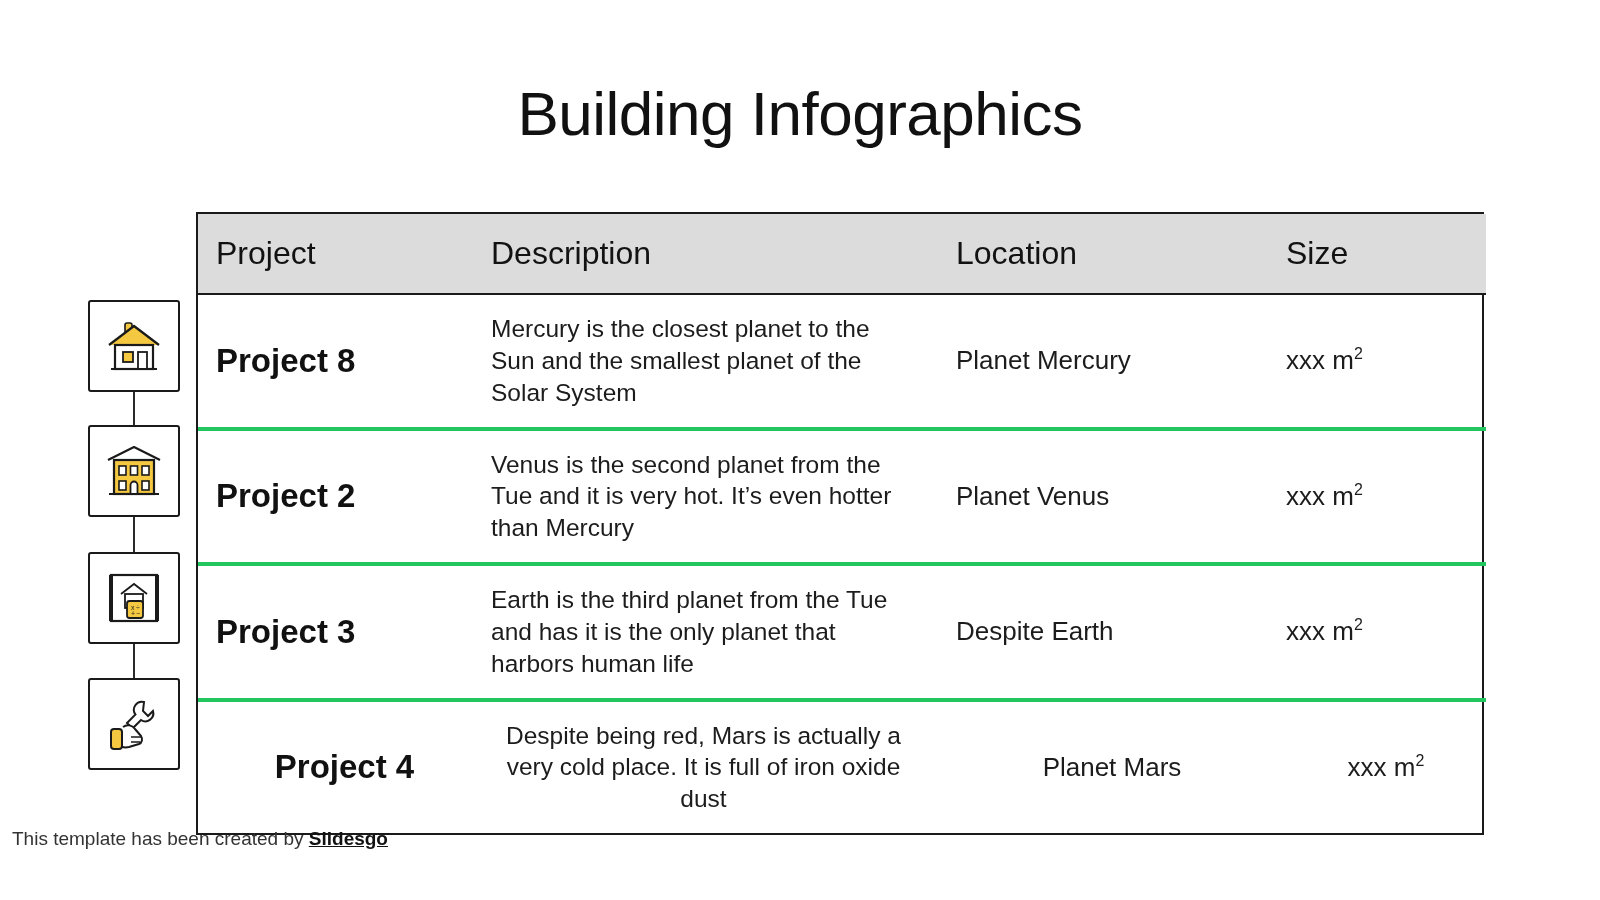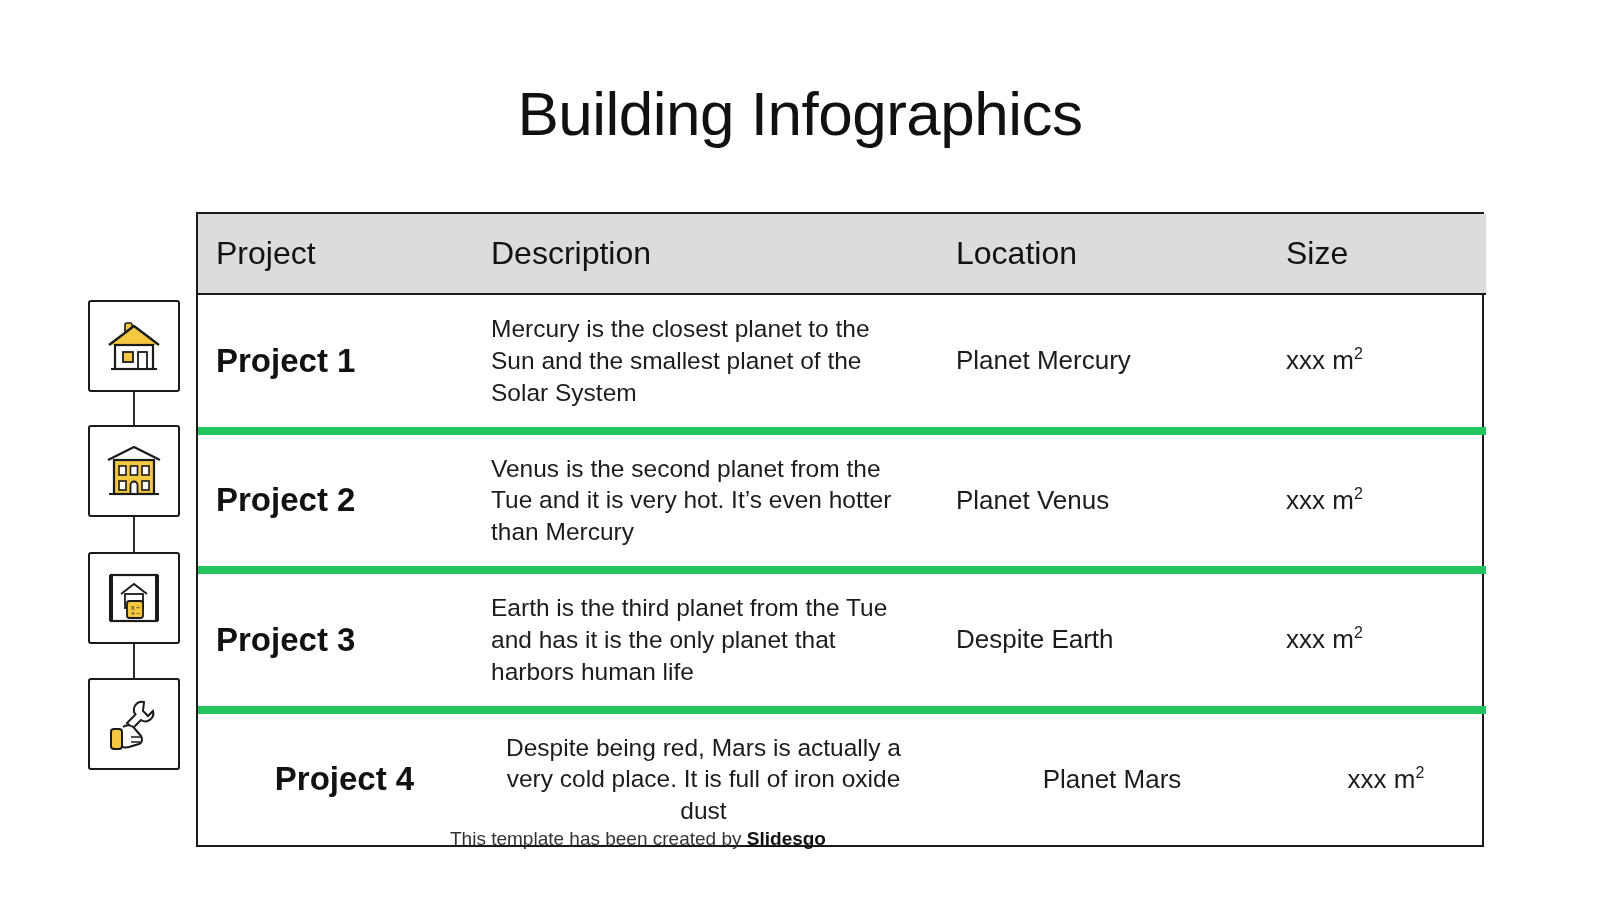--- a/index.html
+++ b/index.html
@@ -82,21 +82,21 @@
   thead th {
     background: #dcdcdc;
     font-size: 32px;
     font-weight: 400;
     text-align: left;
     padding: 21px 0 21px 18px;
     border-bottom: 2px solid #1a1a1a;
     color: #121212;
   }
   tbody td {
-    border-bottom: 8px solid #22c55e;
+    border-bottom: 4px solid #22c55e;
     padding: 18px 0 18px 18px;
     vertical-align: middle;
   }
   tbody tr:last-child td { border-bottom: none; text-align: center; }
 
   col.c-project  { width: 275px; }
   col.c-desc     { width: 465px; }
   col.c-location { width: 330px; }
   col.c-size     { width: 218px; }
 
@@ -123,24 +123,24 @@
   }
   .cell-size sup {
     font-size: 16px;
     vertical-align: super;
     line-height: 0;
   }
 
   
   .footer {
     position: absolute;
-    left: 0;
+    left: 12px;
     top: 828px;
     width: 1276px;
-    text-align: center;
+    text-align: left;
     font-size: 19px;
     color: #333333;
   }
   .footer a {
     color: #111111;
     font-weight: 700;
     text-decoration: underline;
   }
 </style>
 </head>
@@ -214,21 +214,21 @@
       <thead>
         <tr>
           <th>Project</th>
           <th>Description</th>
           <th>Location</th>
           <th>Size</th>
         </tr>
       </thead>
       <tbody>
         <tr>
-          <td class="cell-project">Project 1</td>
+          <td class="cell-project">Project 8</td>
           <td class="cell-desc">Mercury is the closest planet to the Sun and the smallest planet of the Solar System</td>
           <td class="cell-location">Planet Mercury</td>
           <td class="cell-size"><span>xxx m</span><sup>2</sup></td>
         </tr>
         <tr>
           <td class="cell-project">Project 2</td>
           <td class="cell-desc">Venus is the second planet from the Tue and it is very hot. It’s even hotter than Mercury</td>
           <td class="cell-location">Planet Venus</td>
           <td class="cell-size"><span>xxx m</span><sup>2</sup></td>
         </tr>

